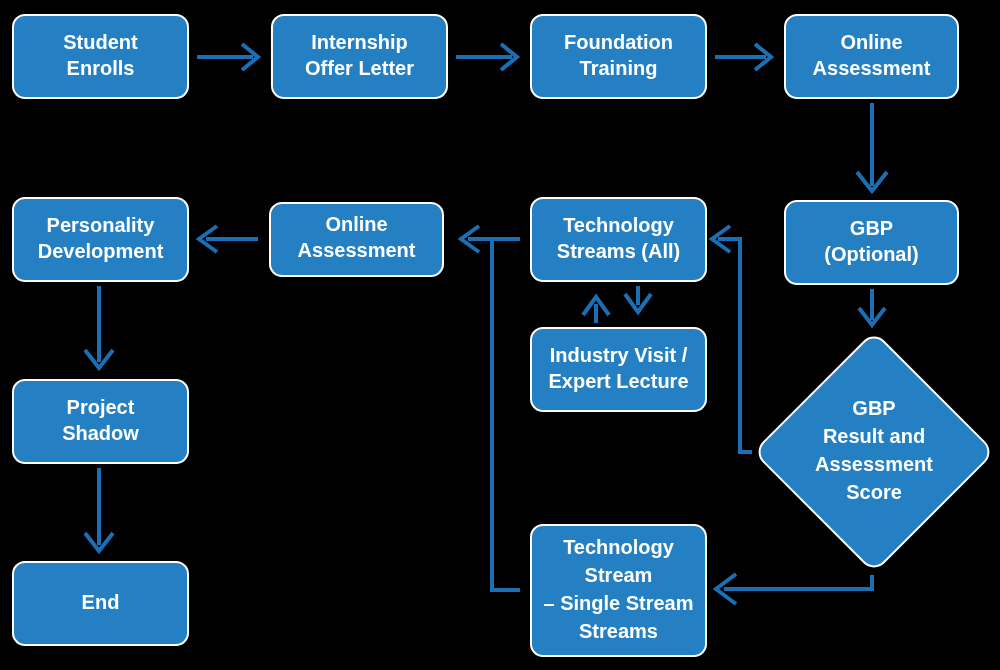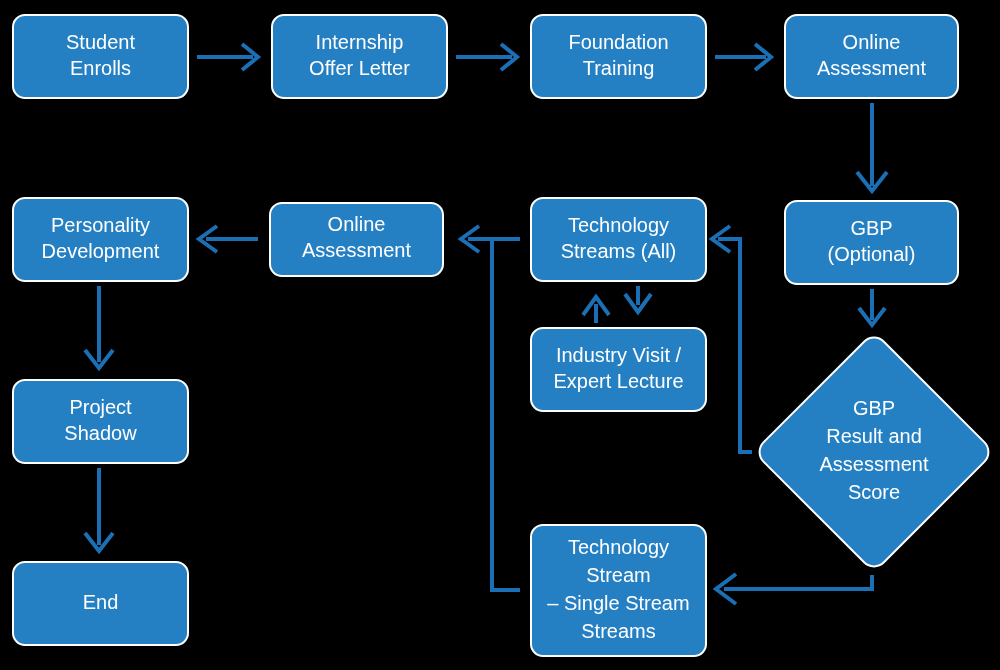--- a/index.html
+++ b/index.html
@@ -7,20 +7,21 @@
     padding: 0;
     background: #000000;
   }
   #canvas {
     position: relative;
     width: 1000px;
     height: 670px;
     background: #000000;
     overflow: hidden;
     font-family: "Liberation Sans", sans-serif;
+    font-weight: bold;
   }
   svg#flow {
     position: absolute;
     left: 0;
     top: 0;
     width: 1000px;
     height: 670px;
   }
   .node-rect {
     fill: #2580C3;

